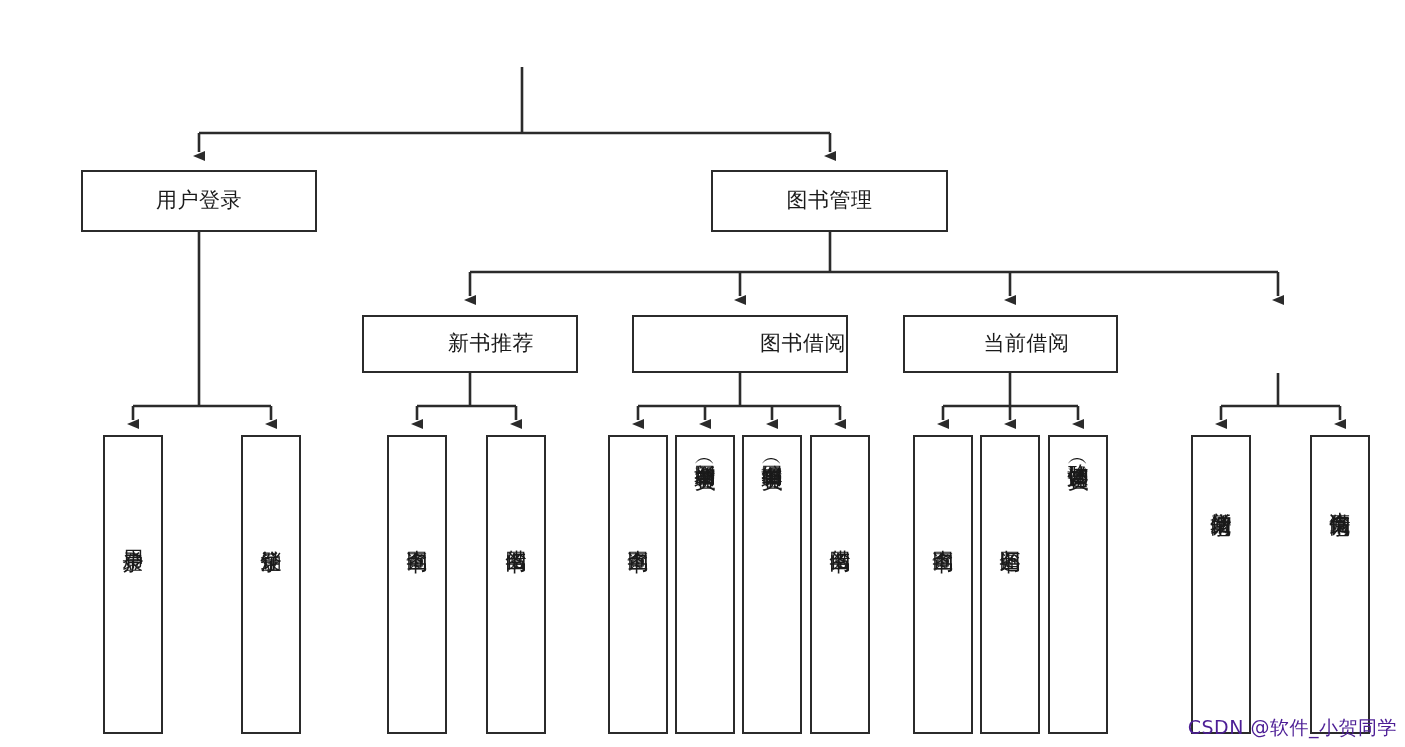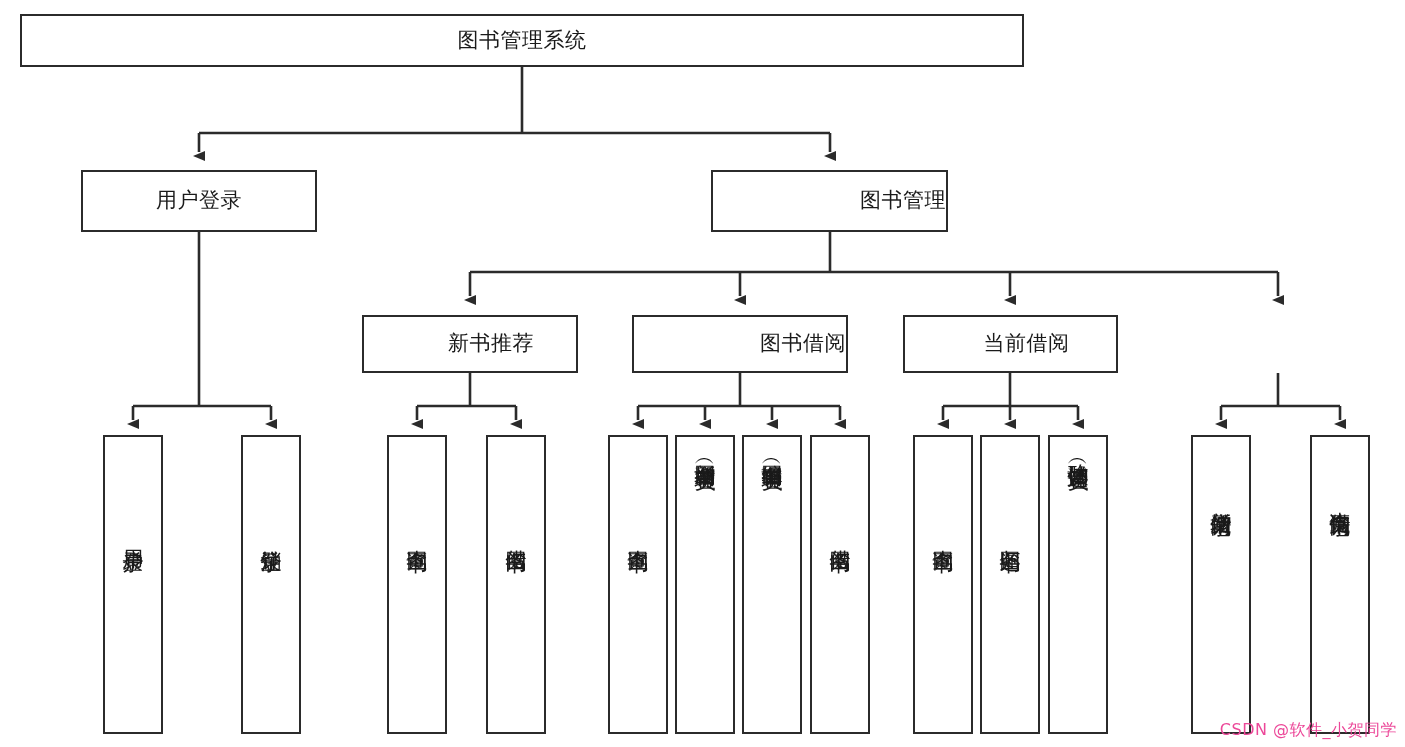--- a/index.html
+++ b/index.html
@@ -62,22 +62,22 @@
   .node.leaf.mid .label {
     padding-top: 58px;
   }
   .node.leaf.tall .label {
     padding-top: 10px;
   }
   .watermark {
     position: absolute;
     right: 8px;
     bottom: 6px;
-    color: #ec4899;
-    font-size: 16px;
+    color: #4c1d95;
+    font-size: 19px;
     letter-spacing: 0.5px;
     z-index: 5;
     white-space: nowrap;
   }
 </style>
 </head>
 <body>
 
 <div id="canvas">
 
@@ -127,28 +127,25 @@
       <path d="M1010,406 L1010,420" marker-end="url(#arrow)"></path>
       <path d="M1078,406 L1078,420" marker-end="url(#arrow)"></path>
 
       <path d="M1278,373 L1278,406"></path>
       <path d="M1221,406 L1340,406"></path>
       <path d="M1221,406 L1221,420" marker-end="url(#arrow)"></path>
       <path d="M1340,406 L1340,420" marker-end="url(#arrow)"></path>
     </g>
   </svg>
 
-  <div class="node" style="left:20px; top:14px; width:1004px; height:53px;">
-    <span class="label">图书管理系统</span>
-  </div>
 
   <div class="node" style="left:81px; top:170px; width:236px; height:62px;">
     <span class="label">用户登录</span>
   </div>
-  <div class="node" style="left:711px; top:170px; width:237px; height:62px;justify-content:flex-end;">
+  <div class="node" style="left:711px; top:170px; width:237px; height:62px;">
     <span class="label">图书管理</span>
   </div>
 
   <div class="node" style="left:362px; top:315px; width:216px; height:58px;padding-left:42px;">
     <span class="label">新书推荐</span>
   </div>
   <div class="node" style="left:632px; top:315px; width:216px; height:58px;justify-content:flex-end;">
     <span class="label">图书借阅</span>
   </div>
   <div class="node" style="left:903px; top:315px; width:215px; height:58px;padding-left:32px;">

